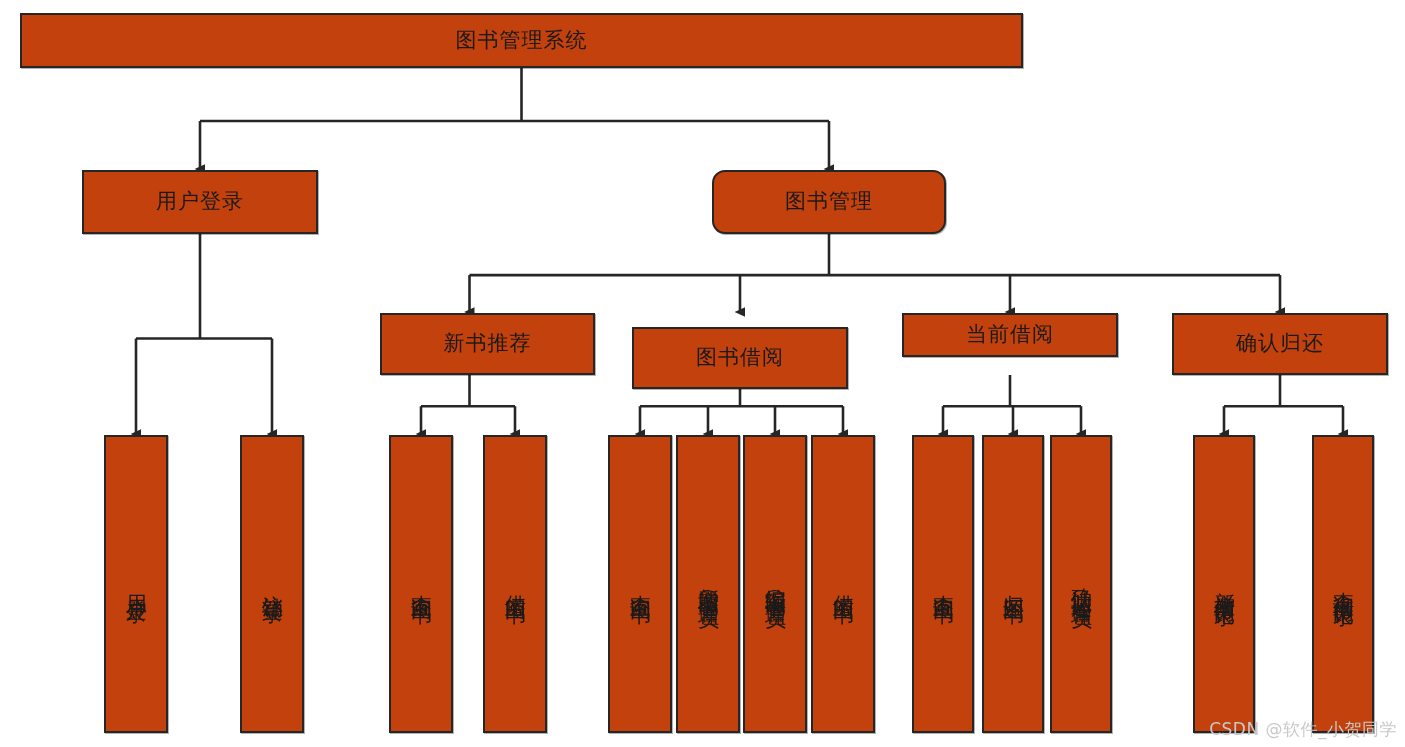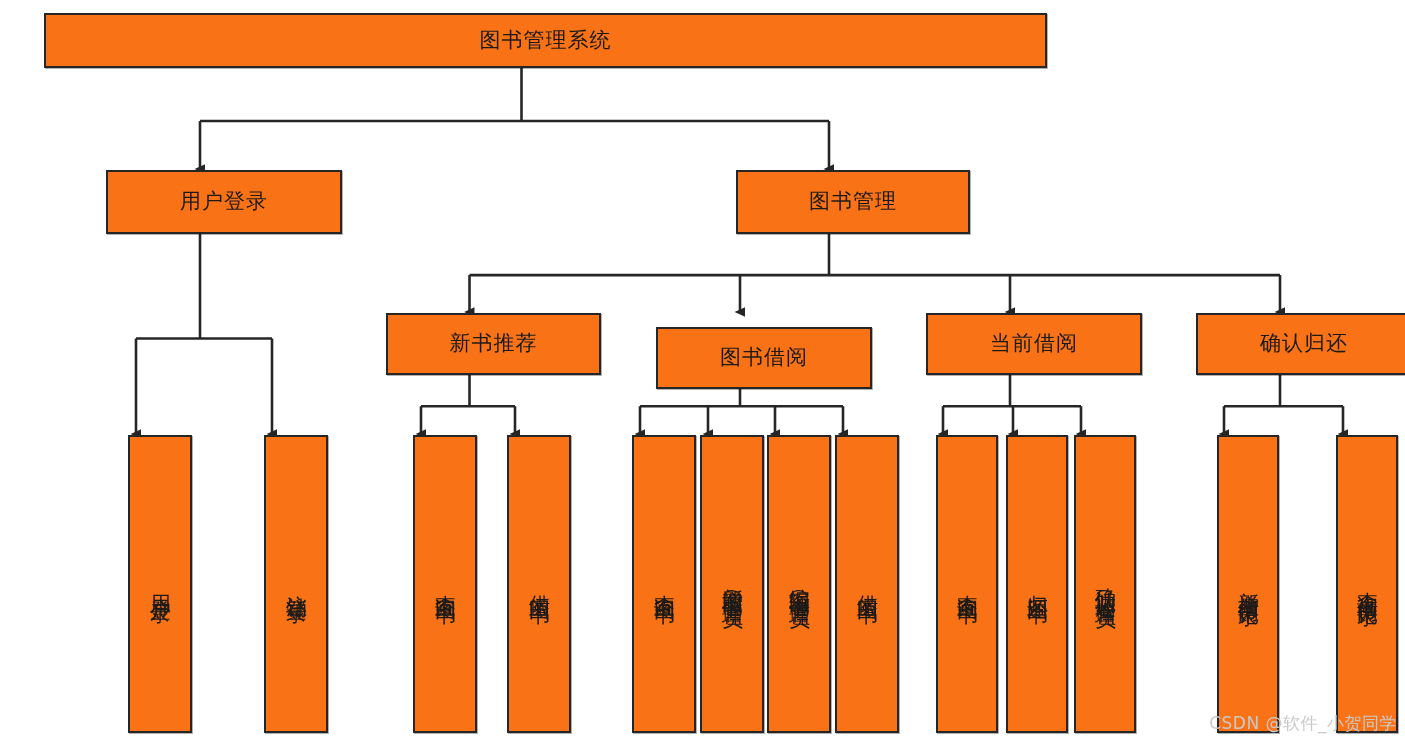--- a/index.html
+++ b/index.html
@@ -4,45 +4,44 @@
 <style>
   html,body{margin:0;padding:0;background:#ffffff;}
   body{
     width:1405px;height:747px;position:relative;overflow:hidden;
     font-family:"DejaVu Sans","Liberation Sans",sans-serif;
   }
   #diagram{position:absolute;left:0;top:0;width:1405px;height:747px;}
 
   .node-box{
     position:absolute;
-    background:#f97316;
+    background:#c2410c;
     border:2px solid #262626;
     box-sizing:border-box;
     display:flex;align-items:center;justify-content:center;
     box-shadow:1px 1px 0 rgba(0,0,0,0.30);
-    margin-left:24px;
   }
   .node-label{
     font-size:21px;color:#1a1a1a;line-height:1.1;
     white-space:nowrap;letter-spacing:1px;
   }
   .node-box.leaf{
     align-items:center;justify-content:center;
   }
   .node-box.leaf .node-label{
     writing-mode:vertical-rl;
     text-orientation:upright;
     white-space:normal;
     letter-spacing:3px;
     line-height:1.0;
     font-size:21px;
     max-height:282px;
   }
   .watermark{
-    position:absolute;right:8px;bottom:12px;
+    position:absolute;right:8px;bottom:6px;
     font-size:17px;color:#c9c9c9;white-space:nowrap;
     letter-spacing:0.5px;
     pointer-events:none;
   }
 </style>
 </head>
 <body>
 
 <svg id="diagram" viewBox="0 0 1405 747" xmlns="http://www.w3.org/2000/svg">
   <defs>
@@ -87,30 +86,30 @@
     </g>
 </svg>
 
 <div id="nodes">
     <div class="node-box" style="left: 20px; top: 13px; width: 1003px; height: 55px;">
       <span class="node-label">图书管理系统</span>
     </div>
     <div class="node-box" style="left: 82px; top: 170px; width: 236px; height: 64px;">
       <span class="node-label">用户登录</span>
     </div>
-    <div class="node-box" style="left: 712px; top: 170px; width: 234px; height: 64px;">
+    <div class="node-box" style="left: 712px; top: 170px; width: 234px; height: 64px; border-radius: 13px;">
       <span class="node-label">图书管理</span>
     </div>
-    <div class="node-box" style="left: 362px; top: 313px; width: 215px; height: 62px;">
+    <div class="node-box" style="left: 380px; top: 313px; width: 215px; height: 62px;">
       <span class="node-label">新书推荐</span>
     </div>
     <div class="node-box" style="left: 632px; top: 327px; width: 216px; height: 62px;">
       <span class="node-label">图书借阅</span>
     </div>
-    <div class="node-box" style="left: 902px; top: 313px; width: 216px; height: 62px;">
+    <div class="node-box" style="left: 902px; top: 313px; width: 216px; height: 44px;">
       <span class="node-label">当前借阅</span>
     </div>
     <div class="node-box" style="left: 1172px; top: 313px; width: 216px; height: 62px;">
       <span class="node-label">确认归还</span>
     </div>
     <div class="node-box leaf" style="left: 104px; top: 435px; width: 64px; height: 298px;">
       <span class="node-label">用户登录</span>
     </div>
     <div class="node-box leaf" style="left: 240px; top: 435px; width: 64px; height: 298px;">
       <span class="node-label">注销登录</span>

